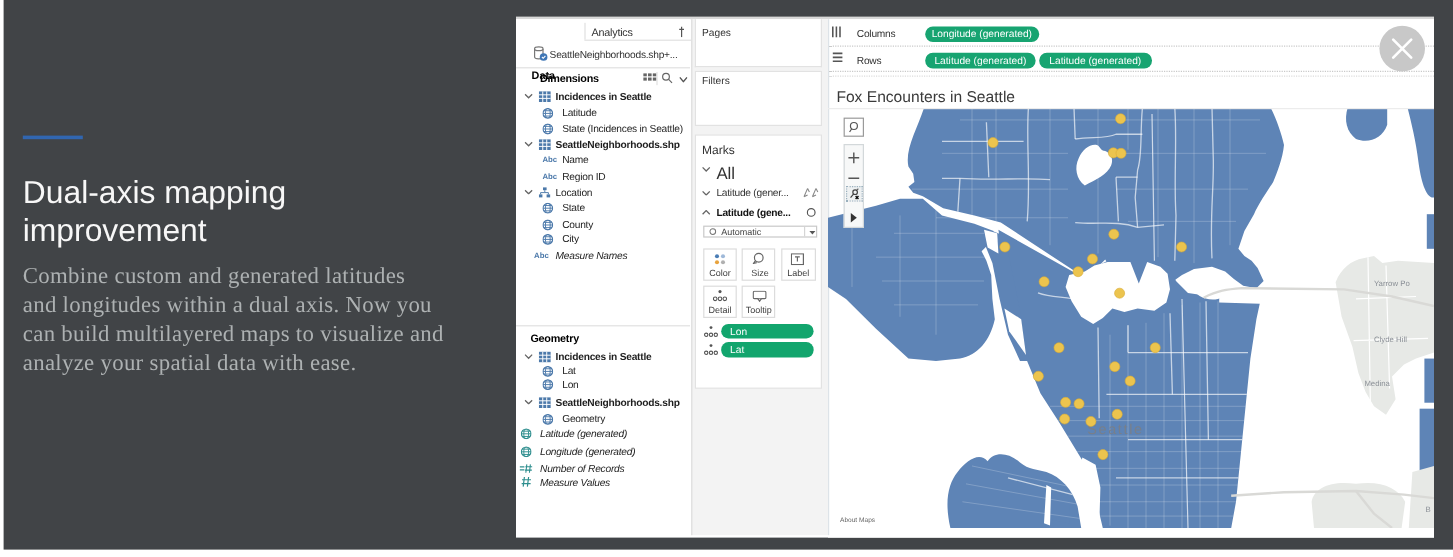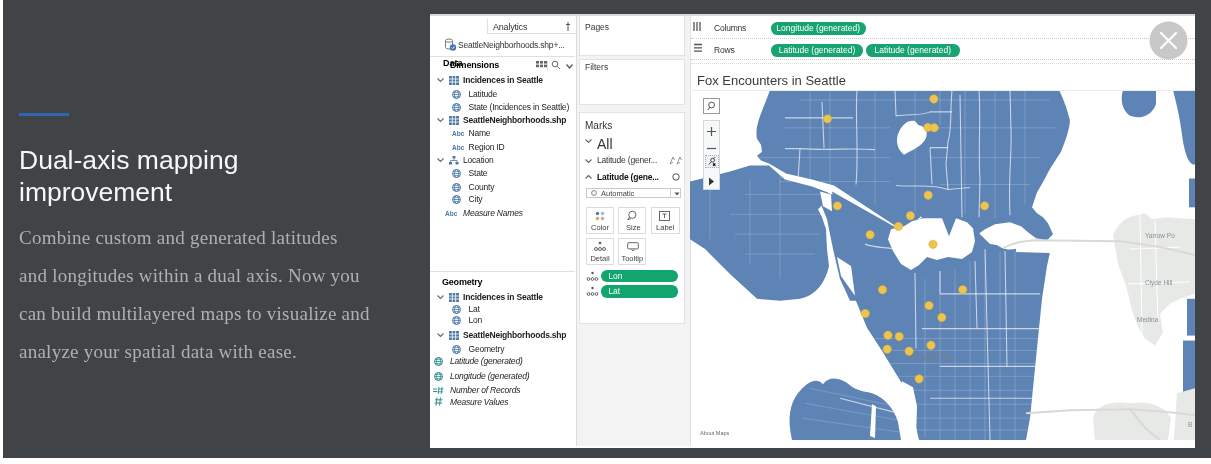--- a/index.html
+++ b/index.html
@@ -3,21 +3,21 @@
 <meta charset="utf-8">
 <style>
   html,body{margin:0;padding:0;}
   body{width:1211px;height:464px;position:relative;overflow:hidden;background:#fff;
        font-family:"Liberation Sans",sans-serif;}
   .abs{position:absolute;}
   #darkbg{left:3px;top:0;width:1208px;height:458px;background:#414447;}
   #bluebar{left:19px;top:113px;width:50px;height:3px;background:#3166b0;}
   #title{left:19px;top:144px;width:380px;color:#f7f7f7;font-size:26.5px;line-height:32px;
          font-weight:400;letter-spacing:0px;}
-  #para{left:19px;top:219px;width:395px;color:#adb1b2;font-size:19px;line-height:38px;letter-spacing:0.25px;
+  #para{left:19px;top:219px;width:395px;color:#adb1b2;font-size:19px;line-height:24px;letter-spacing:0.25px;
         font-family:"Liberation Serif",serif;}
   
   #shot{left:430px;top:14px;width:765px;height:432px;background:#fff;border-top:2px solid #d8d8d8;}
   .sep{position:absolute;background:#e0e0e0;}
   .row{position:absolute;height:13px;line-height:13px;font-size:8.5px;letter-spacing:-0.2px;color:#1e1e1e;white-space:nowrap;}
   .ital{font-style:italic;}
 </style>
 </head>
 <body>
 <div id="darkbg" class="abs"></div>

